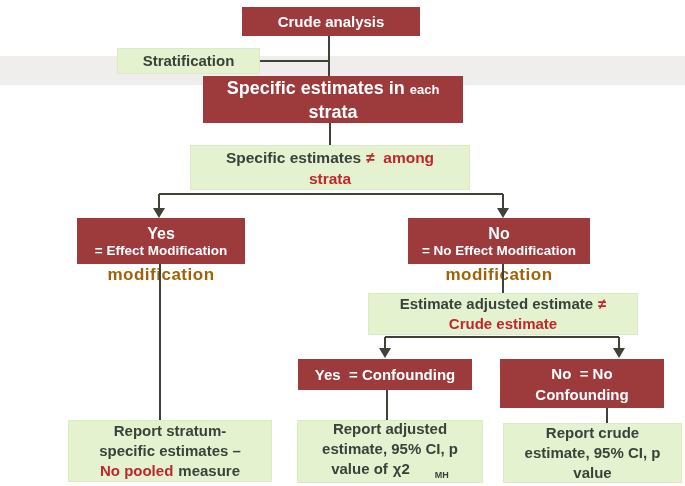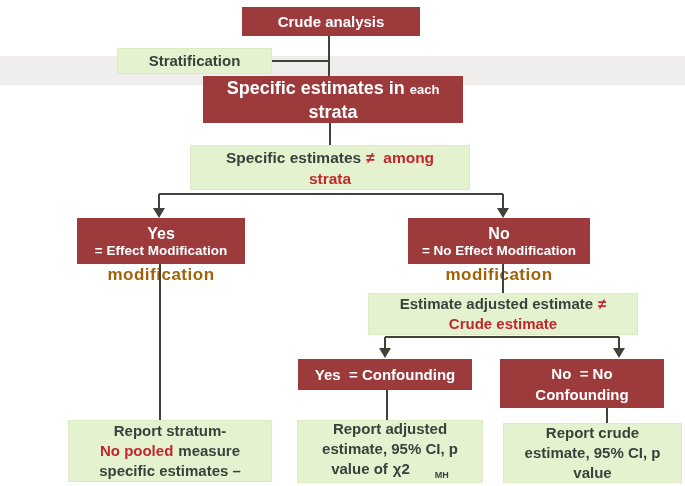--- a/index.html
+++ b/index.html
@@ -63,21 +63,21 @@
       <polygon points="497,208 509,208 503,218"></polygon>
       <polygon points="379,348 391,348 385,358"></polygon>
       <polygon points="613,348 625,348 619,358"></polygon>
     </g>
   </svg>
 
   <div class="box red f15" style="left:242px;top:7px;width:178px;height:29px;">
     <span class="line">Crude analysis</span>
   </div>
 
-  <div class="box green f15" style="left:117px;top:48px;width:155px;height:26px;">
+  <div class="box green f15" style="left:117px;top:48px;width:143px;height:26px;">
     <span class="line">Stratification</span>
   </div>
 
   <div class="box red specific" style="left:203px;top:76px;width:260px;height:47px;">
     <div class="line">
       <span>Specific estimates in</span><span class="small sp">each</span>
     </div>
     <div class="line">strata</div>
   </div>
 
@@ -109,24 +109,24 @@
     <span class="line prewrap">Yes  = Confounding</span>
   </div>
 
   <div class="box red conf" style="left:500px;top:359px;width:164px;height:49px;">
     <div class="line prewrap">No  = No</div>
     <div class="line">Confounding</div>
   </div>
 
   <div class="box green bottom" style="left:68px;top:420px;width:204px;height:62px;">
     <div class="line">Report stratum-</div>
+    <div class="line">specific estimates –</div>
     <div class="line">
       <span class="rt">No pooled</span><span class="sp">measure</span>
     </div>
-    <div class="line">specific estimates –</div>
   </div>
 
   <div class="box green bottom" style="left:297px;top:420px;width:186px;height:63px;">
     <div class="line">Report adjusted</div>
     <div class="line">estimate, 95% CI, p</div>
     <div class="line">
       <span>value of</span><span class="sp">χ2</span><sub>MH</sub>
     </div>
   </div>
 

